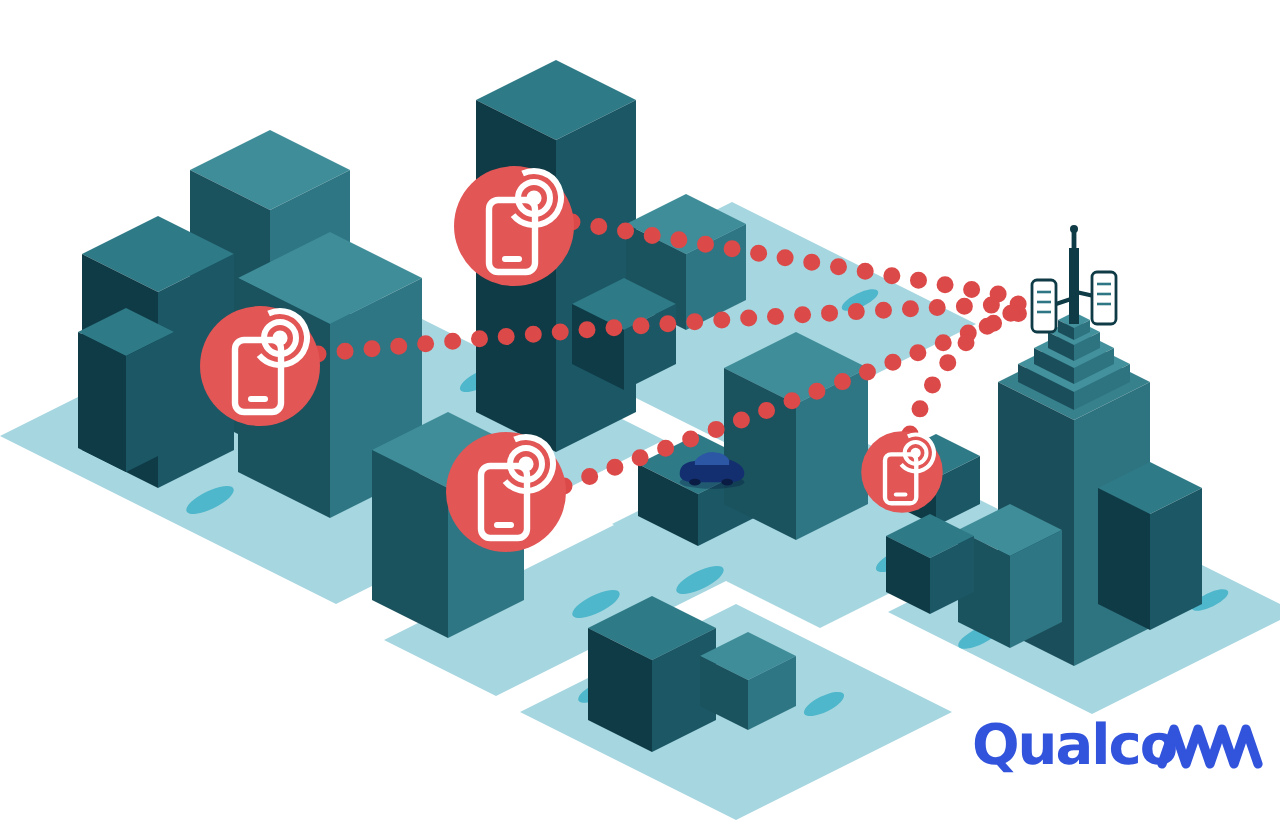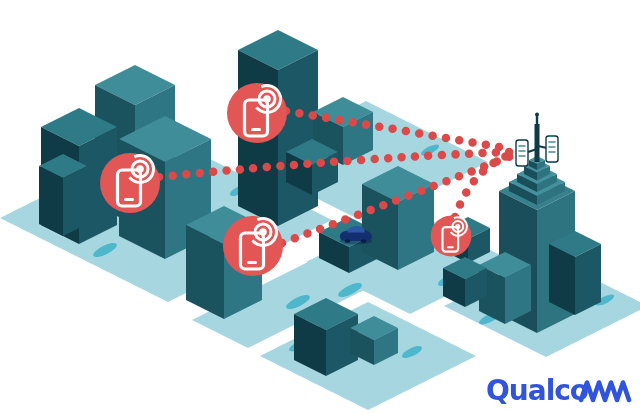--- a/index.html
+++ b/index.html
@@ -4,21 +4,21 @@
 <style>
   html,body{margin:0;padding:0;}
   body{
     width:640px;height:414px;overflow:hidden;
     background:var(--bg,#fff);
     font-family:"DejaVu Sans","Liberation Sans",sans-serif;
     position:relative;
   }
   .stage{position:absolute;left:0;top:0;width:640px;height:414px;}
   svg{display:block;}
-  .logo-wrap{position:absolute;left:486px;top:368px;width:150px;height:42px;}
+  .logo-wrap{position:absolute;left:486px;top:350px;width:150px;height:42px;}
   .logo-text{
     font-family:"DejaVu Sans",sans-serif;
     font-weight:bold;
     font-size:28px;
     letter-spacing:-1px;
     fill:var(--logoBlue,#3254DC);
   }
   .mmzig{stroke:var(--logoBlue,#3254DC);stroke-width:4.6;fill:none;
     stroke-linecap:round;stroke-linejoin:round;}
   .dots{stroke:var(--dotRed,#DC4949);stroke-width:8.5;fill:none;

